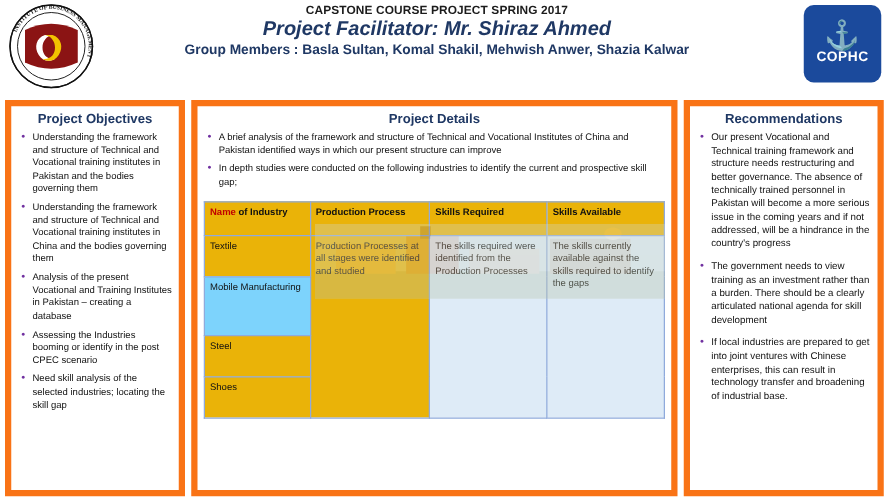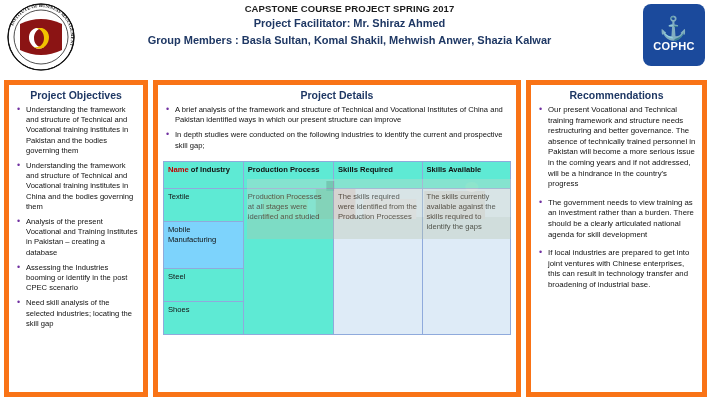--- a/index.html
+++ b/index.html
@@ -41,24 +41,25 @@
     line-height: 13px;
   }
   .hdr-line2 {
     font-size: 11px;
     font-weight: bold;
     color: #1f3864;
     line-height: 17px;
     margin-top: 2px;
   }
   .hdr-line3 {
-    font-size: 11px;
+    font-size: 16px;
     font-weight: bold;
     color: #1f3864;
     line-height: 17px;
+    font-style: italic;
   }
   .hdr-line4 {
     font-size: 11px;
     font-weight: bold;
     color: #1f3864;
     line-height: 17px;
   }
 
   
   .logo-left {
@@ -118,21 +119,21 @@
   }
   .col {
     border: 5px solid #f97316;
     background: #ffffff;
     box-sizing: border-box;
     padding: 3px 5px 4px 5px;
     overflow: hidden;
   }
   .col-left   { width: 144px; }
   .col-mid    { flex: 1; }
-  .col-right  { width: 181px; }
+  .col-right  { width: 160px; }
 
   .col-title {
     text-align: center;
     font-size: 10.5px;
     font-weight: bold;
     color: #1f3864;
     margin: 1px 0 4px 0;
   }
   .col-title.mid { color: #1f3864; }
 
@@ -186,21 +187,21 @@
   }
   table.analysis th {
     font-weight: bold;
     text-align: left;
     height: 20px;
   }
   .th-name .nm { color: #c00000; font-weight: bold; }
   .cell-green { background: #7dd3fc; }
   .cell-blue  { background: #deebf7; }
   .cell-blue2 { background: #deebf7; }
-  .cell-white { background: #5eead4; }
+  .cell-white { background: #eab308; }
   .col-w1 { width: 23%; }
   .col-w2 { width: 26%; }
   .col-w3 { width: 25.5%; }
   .col-w4 { width: 25.5%; }
 
   
   .deco-img {
     position: absolute;
     left: 24%;
     top: 18px;

